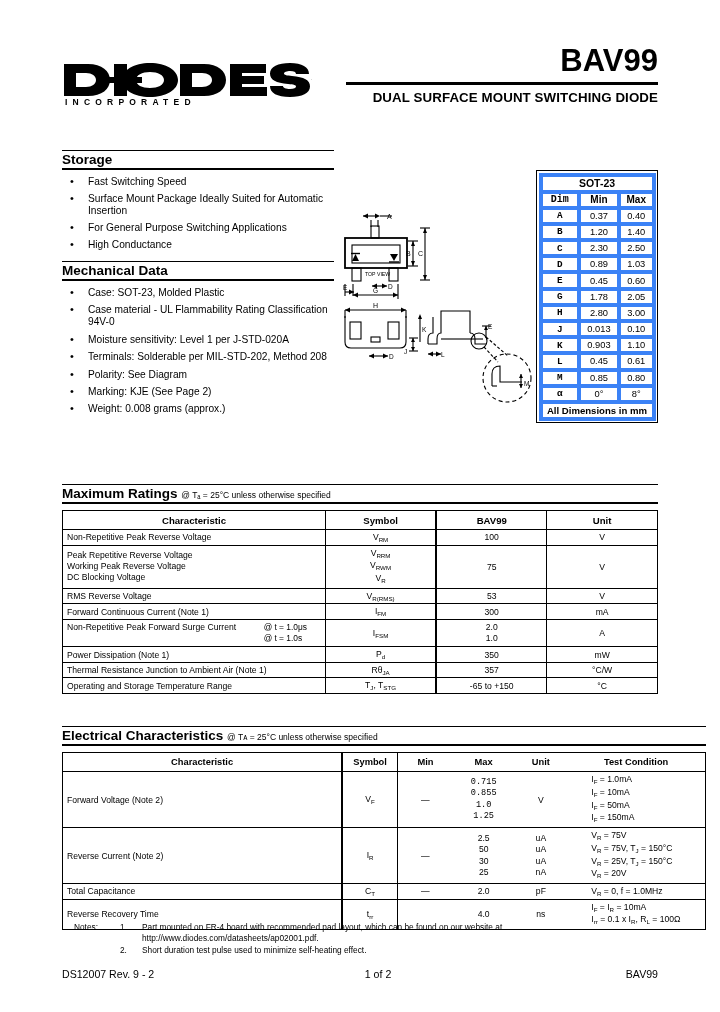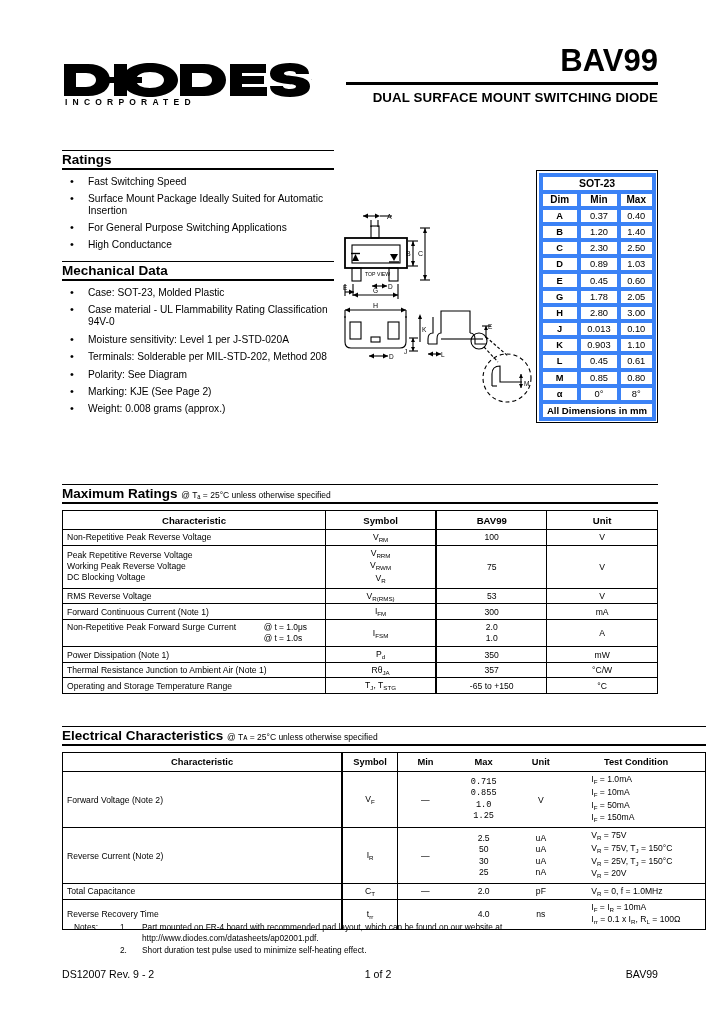--- a/index.html
+++ b/index.html
@@ -50,21 +50,21 @@
 
   
   .dimtable-wrap { position:absolute; left:536px; top:170px; width:122px;
     border:1.2px solid #000; padding:1.5px; }
   table.dim { border-collapse:collapse; width:100%; font-size:9.3px; }
   table.dim td, table.dim th {
     border:4px solid #3b82f6; text-align:center; height:16.2px; padding:0;
     font-weight:normal;
   }
   table.dim .hd { font-weight:bold; font-size:10px; }
-  table.dim .dimcol { font-weight:bold; width:34%; }
+  table.dim .dimcol { font-weight:bold; width:34%;font-family:Liberation Mono, monospace; }
   table.dim .sot { font-weight:bold; font-size:10.5px; height:17px; }
   table.dim .allDim { font-weight:bold; font-size:9.6px; height:17px; }
 
   
   .pkg { position:absolute; left:340px; top:196px; width:195px; height:215px; }
 
   
   .maxr { position:absolute; left:62px; top:484px; width:596px; }
   table.grid { border-collapse:collapse; width:100%; font-size:8.6px; }
   table.grid th, table.grid td {
@@ -135,21 +135,21 @@
 
     <div class="title-block">
       <div class="part-no">BAV99</div>
       <div class="title-rule"></div>
       <div class="subtitle">DUAL SURFACE MOUNT SWITCHING DIODE</div>
     </div>
   </div>
 
   <div class="leftcol">
     <div class="sect-rule-top" style="margin-bottom:1px;"></div>
-    <div class="sect-head">Ratings</div>
+    <div class="sect-head">Storage</div>
     <ul class="bullets">
       <li>Fast Switching Speed</li>
       <li>Surface Mount Package Ideally Suited for Automatic Insertion</li>
       <li>For General Purpose Switching Applications</li>
       <li>High Conductance</li>
     </ul>
 
     <div class="mech">
       <div class="sect-rule-top" style="margin-bottom:1px;"></div>
       <div class="sect-head">Mechanical Data</div>

